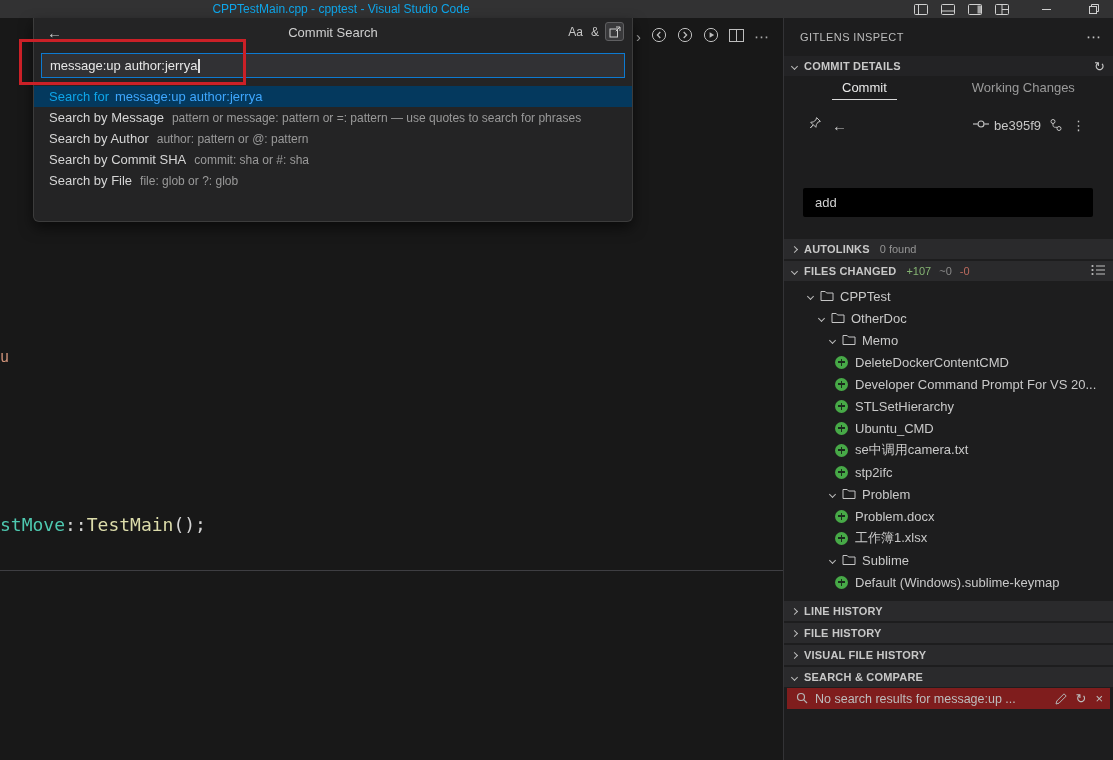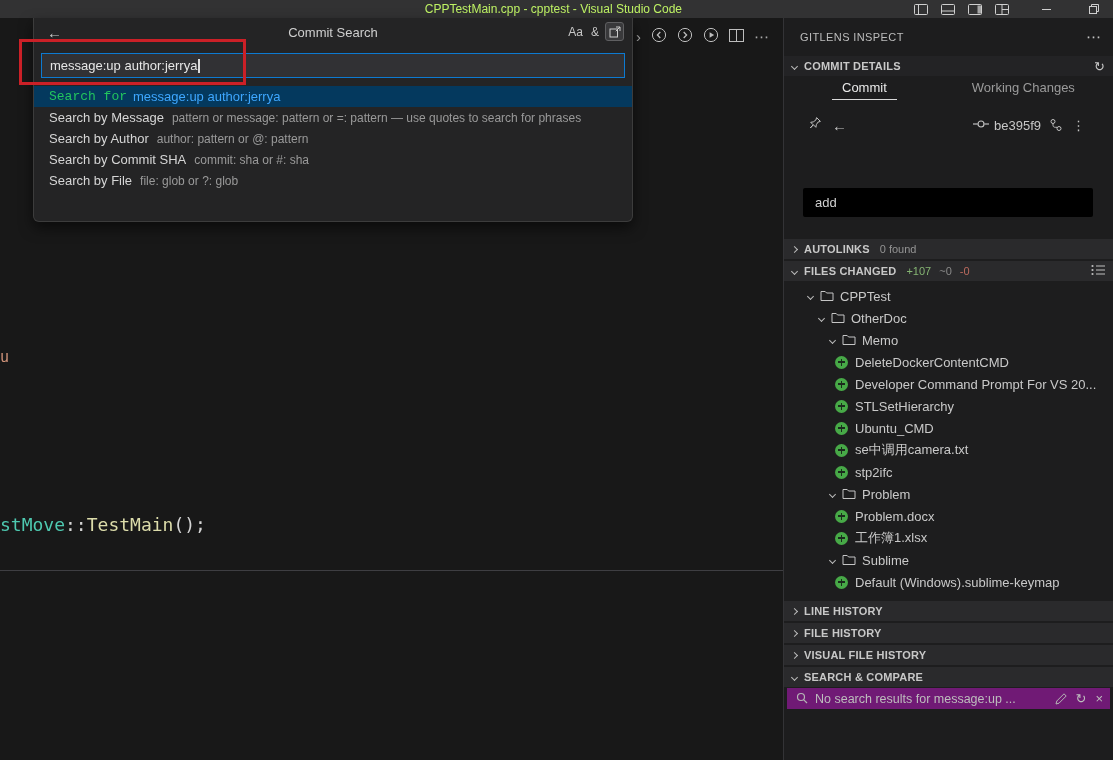--- a/index.html
+++ b/index.html
@@ -1,22 +1,22 @@
 <!DOCTYPE html>
 <html><head>
 <meta charset="utf-8">
 <style>
   * { margin:0; padding:0; box-sizing:border-box; }
   html,body { width:1113px; height:760px; overflow:hidden; background:#181818;
               font-family:"Liberation Sans", sans-serif; }
 
   
   .titlebar { position:absolute; top:0; left:0; width:1113px; height:18px; background:#323233; z-index:5; }
-  .tb-title { position:absolute; top:0; left:16px; width:666px; height:18px; line-height:18px;
-              text-align:right; font-size:12px; color:#bef264; white-space:nowrap; }
+  .tb-title { position:absolute; top:0; left:8px; width:666px; height:18px; line-height:18px;
+              text-align:center; font-size:12px; color:#0ea5e9; white-space:nowrap; }
   .tb-layout { position:absolute; top:0; left:914px; height:18px; display:flex; gap:13px; align-items:center; }
   .tb-layout span { display:inline-flex; }
   .tb-min { position:absolute; top:0; left:1032px; width:28px; height:18px; display:flex; align-items:center; justify-content:center; }
   .tb-min i { display:block; width:9px; height:1px; background:#d0d0d0; }
   .tb-restore { position:absolute; top:0; left:1080px; width:28px; height:18px; display:flex; align-items:center; justify-content:center; }
 
   
   .editor { position:absolute; top:18px; left:0; width:783px; height:742px; background:#181818; }
   .ed-actions { position:absolute; top:9px; left:636px; display:flex; gap:10px; align-items:center; color:#bdbdbd; }
   .ed-actions .glyph { font-size:15px; line-height:16px; color:#a9a9a9; }
@@ -42,21 +42,21 @@
   .qi-inputwrap { padding:5px 7px 8px 7px; }
   .qi-input { height:25px; background:#313134; border:1px solid #0d7ad1; display:flex; align-items:center;
               padding-left:8px; font-size:13px; color:#e6e6e6; white-space:pre; }
   .caret { display:inline-block; width:1.5px; height:14px; background:#dcdcdc; margin-left:1px; }
   .qi-list { }
   .qi-row { height:21px; display:flex; align-items:center; padding:0 15px; white-space:nowrap; overflow:hidden; cursor:pointer; }
   .qi-row .lbl { font-size:13px; color:#d6d6d6; }
   .qi-row .hl { font-size:13px; color:#3ea7ff; margin-left:6px; }
   .qi-row .desc { font-size:12px; color:#9a9a9a; margin-left:8px; }
   .qi-row.sel { background:#04395e; }
-  .qi-row.sel .lbl { color:#22c55e;font-family:Liberation Mono, monospace; }
+  .qi-row.sel .lbl { color:#0ea5e9; }
 
   
   .red-annot { position:absolute; top:39px; left:19px; width:227px; height:46px;
                border:3px solid #cb2027; z-index:40; pointer-events:none; }
 
   
   .sb { position:absolute; top:18px; left:783px; width:330px; height:742px; background:#1d1d1e;
         border-left:1px solid #333336; overflow:hidden; }
   .sb-head { position:absolute; top:8px; left:16px; right:12px; height:22px; display:flex; align-items:center; }
   .sb-title { flex:1; font-size:11px; color:#bcbcbc; letter-spacing:.4px; }
@@ -109,21 +109,21 @@
   .trow { height:22px; display:flex; align-items:center; font-size:13px; color:#c9c9c9;
           white-space:nowrap; overflow:hidden; cursor:pointer; }
   .trow .chev { margin-right:7px; }
   .trow svg { margin-right:6px; flex:none; }
   .i0 { padding-left:24px; } .i1 { padding-left:35px; } .i2 { padding-left:46px; } .if { padding-left:51px; }
   .plus { width:13px; height:13px; border-radius:50%; background:#47a947; position:relative; flex:none; margin-right:7px; }
   .plus::before, .plus::after { content:""; position:absolute; background:#1b2b1d; }
   .plus::before { left:3px; right:3px; top:5.7px; height:1.7px; }
   .plus::after { top:3px; bottom:3px; left:5.7px; width:1.7px; }
 
-  .search-row { position:absolute; top:670px; left:3px; right:3px; height:21px; background:#701a75;
+  .search-row { position:absolute; top:670px; left:3px; right:3px; height:21px; background:#7f1d1d;
                 display:flex; align-items:center; padding:0 7px 0 9px; }
   .sr-text { font-size:12.5px; color:#bdbdbd; margin-left:7px; flex:1; white-space:nowrap; overflow:hidden; }
   .sr-ico { margin-left:9px; cursor:pointer; display:inline-flex; color:#bdbdbd; font-size:13px; }
 </style>
 </head>
 <body>
 
 <div class="titlebar">
   <div class="tb-title">CPPTestMain.cpp - cpptest - Visual Studio Code</div>
   <div class="tb-layout">

